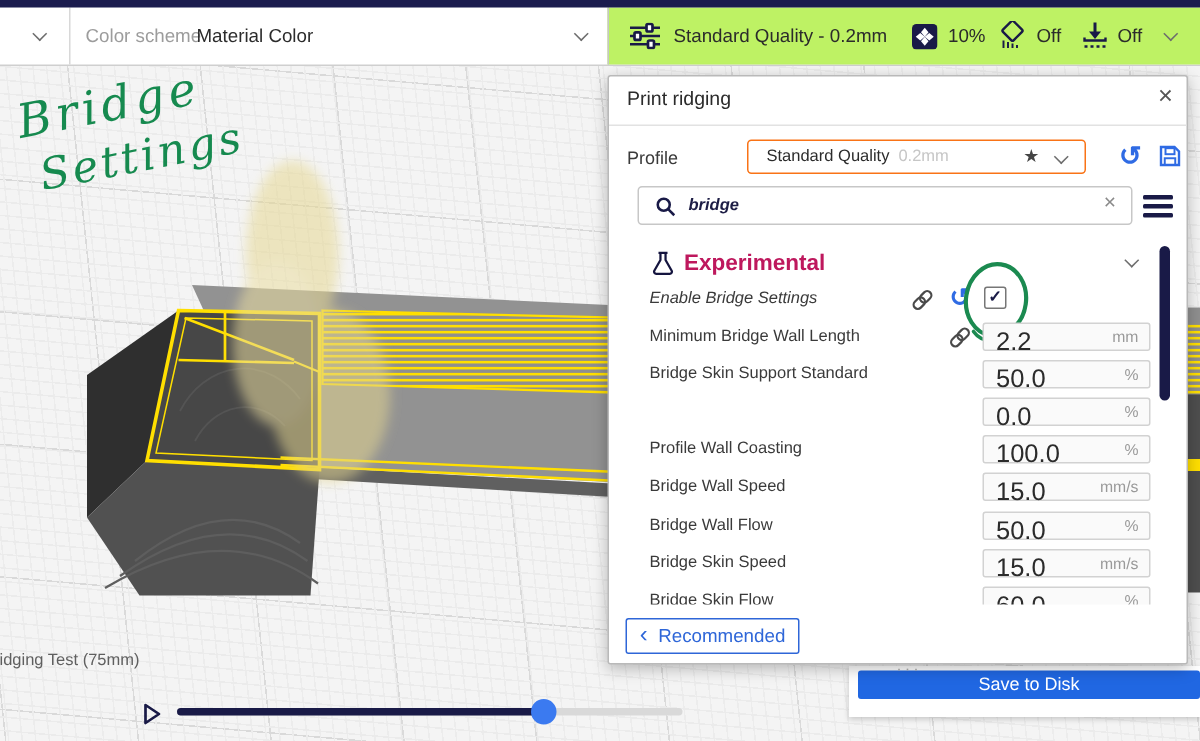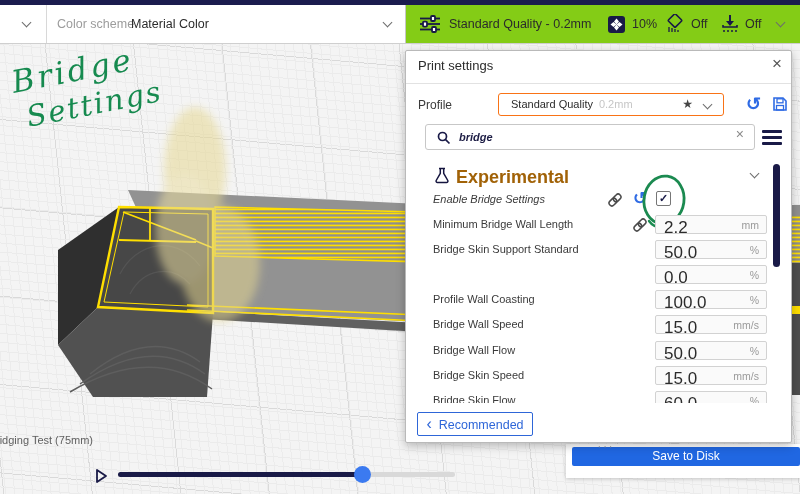--- a/index.html
+++ b/index.html
@@ -23,21 +23,21 @@
   
   #sim-controls { position:absolute; left:0; top:462px; width:480px; height:30px; z-index:2; }
   #play-button { position:absolute; left:93px; top:6px; width:16px; height:16px; cursor:pointer; }
   #layer-slider { position:absolute; left:118px; top:10px; width:337px; height:5px; background:#d9d9d9; border-radius:3px; }
   #layer-slider .fill { position:absolute; left:0; top:0; height:5px; background:#191a47; border-radius:3px; }
   #layer-slider .handle { position:absolute; top:-6px; width:17px; height:17px; border-radius:50%; background:#3b7af0; }
 
   
   #topstrip { position:absolute; left:0; top:0; width:800px; height:5px; background:#1b1c4e; z-index:6; }
   #toolbar { position:absolute; left:0; top:5px; width:800px; height:39px; background:#ffffff; border-bottom:1px solid #cfcfcf; z-index:5;text-decoration:underline; }
-  #toolbar-right { position:absolute; left:405px; top:0; width:395px; height:38px; background:#84cc16; border-left:1px solid #c6c6c6; }
+  #toolbar-right { position:absolute; left:405px; top:0; width:395px; height:38px; background:#bef264; border-left:1px solid #c6c6c6; }
   .tb-text { position:absolute; top:0; height:38px; line-height:38px; font-size:12.5px; color:#2b2b2b; }
   .tb-muted { color:#9c9c9c; }
   .chev { display:inline-block; width:7px; height:7px; border-right:1.6px solid #6d6d6d; border-bottom:1.6px solid #6d6d6d; transform:rotate(45deg); }
   .vdiv { position:absolute; top:0; width:1px; height:38px; background:#d8d8d8; }
 
   
   #panel { position:absolute; left:405px; top:50px; width:387px; height:393px; background:#ffffff; border:1px solid #b9b9b9; border-radius:2px; box-shadow:0 3px 10px rgba(0,0,0,.25); z-index:5; }
   #panel-title { position:absolute; left:12px; top:7px; font-size:13px; color:#2b2b2b; }
   #panel-close { position:absolute; left:366px; top:3px; font-size:17px; color:#555; cursor:pointer; }
   #panel-hdiv { position:absolute; left:0; top:32px; width:100%; height:1px; background:#e2e2e2; }
@@ -51,21 +51,21 @@
   #profile-reset { position:absolute; left:340px; top:42px; font-size:18px; line-height:22px; cursor:pointer; }
   #profile-save { position:absolute; left:366px; top:45px; cursor:pointer; }
   #search-box { position:absolute; left:19px; top:73px; width:330px; height:26px; border:1px solid #c7c7c7; border-radius:3px; background:#fff; }
   #search-text { position:absolute; left:33px; top:0; height:24px; line-height:24px; font-size:11px; font-style:italic; font-weight:bold; color:#1d1d45; }
   #search-clear { position:absolute; right:10px; top:1px; font-size:14px; color:#8a8a8a; cursor:pointer; }
   #menu-burger { position:absolute; left:356px; top:79px; width:20px; height:15px; cursor:pointer; }
   #menu-burger div { height:2.6px; background:#191a47; border-radius:1px; margin-bottom:3.4px; }
 
   #rows-clip { position:absolute; left:0; top:110px; width:365px; height:242px; overflow:hidden; }
   #section-head { position:absolute; left:0; top:3px; width:100%; height:22px; cursor:pointer; }
-  #section-label { position:absolute; left:50px; top:3px; font-size:18px; font-weight:bold; color:#a16207; }
+  #section-label { position:absolute; left:50px; top:3px; font-size:15px; font-weight:bold; color:#be185d; }
   #section-chev { position:absolute; left:345px; top:6px; }
   .srow { position:absolute; left:0; width:365px; height:20px; }
   .srow .lbl { position:absolute; left:27px; top:3px; font-size:11px; color:#3a3a3a; }
   .srow .field { position:absolute; left:249px; top:0; width:112px; height:19px; background:#fafafa; border:1px solid #d2d2d2; border-radius:2px; }
   .srow .val { position:absolute; left:8px; top:2px; font-size:17px; color:#2b2b2b; }
   .srow .unit { position:absolute; right:7px; top:3px; font-size:10.5px; color:#9a9a9a; }
   .ital { font-style:italic; }
   #cb { position:absolute; left:250px; top:-6px; width:15px; height:15px; background:#fff; border:1px solid #767676; border-radius:2px; text-align:center; line-height:13px; font-size:11px; color:#191a47; font-weight:bold; cursor:pointer; }
   #scrollbar { position:absolute; left:367px; top:113px; width:7px; height:103px; background:#191a47; border-radius:4px; cursor:pointer; }
   #recommended-btn { position:absolute; left:11px; top:361px; width:116px; height:24px; border:1px solid #2e66d8; border-radius:2px; background:#fff; color:#2e66d8; font-size:12.5px; text-align:center; line-height:22px; cursor:pointer; }
@@ -195,21 +195,21 @@
         <path d="M3,11 v2 h14 v-2" stroke-width="1.6"></path>
         <line x1="3" y1="17" x2="17" y2="17" stroke-width="1.6" stroke-dasharray="2 2"></line>
       </g>
     </svg>
     <span class="tb-text abs" style="left:339px">Off</span>
     <span class="chev abs" style="left:371px;top:14px"></span>
   </div>
 </div>
 
 <div id="panel">
-  <div id="panel-title">Print settings</div>
+  <div id="panel-title">Print ridging</div>
   <div id="panel-close">×</div>
   <div id="panel-hdiv"></div>
 
   <div id="profile-label">Profile</div>
   <div id="profile-dropdown">
     <span class="pname">Standard Quality</span><span class="pdetail">0.2mm</span>
     <span id="profile-star">★</span>
     <span id="profile-chev" class="chev"></span>
   </div>
   <div id="profile-reset" class="blue-ico">↺</div>

